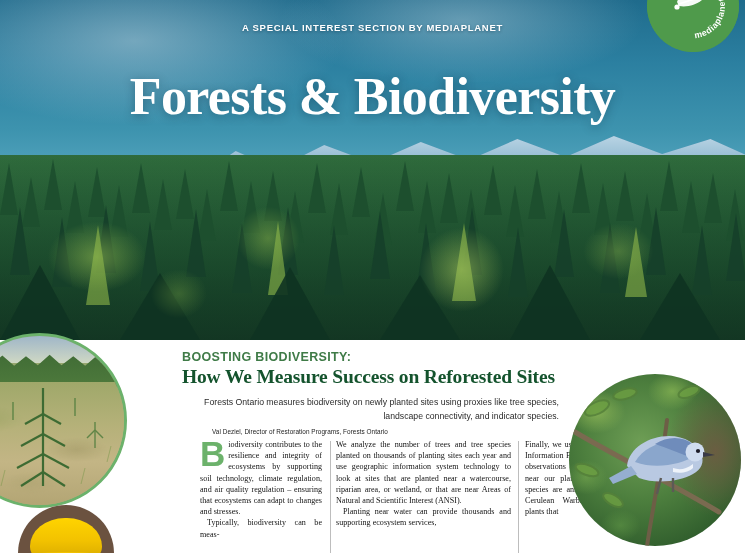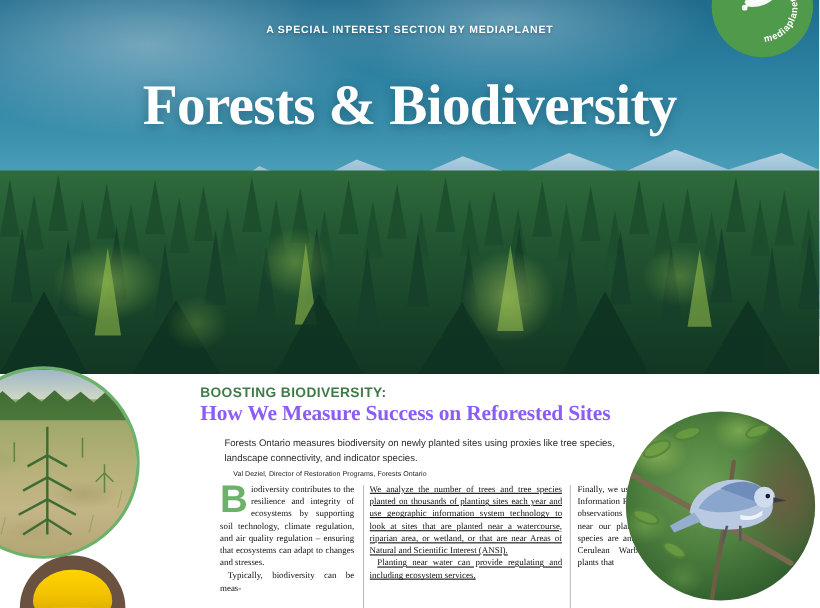--- a/index.html
+++ b/index.html
@@ -123,32 +123,33 @@
     background: #ffffff;
     margin-left: 48px;
   }
   .art-head { position: absolute; left: 134px; top: 10px; width: 470px; }
   .art-kicker {
     color: #3f7b47;
     font-size: 12.5px; font-weight: bold; letter-spacing: 0.35px;
   }
   .art-title {
     margin-top: 2px;
-    color: #8b5cf6;
+    color: #14532d;
     font-family: "Liberation Serif", serif;
     font-weight: bold;
     font-size: 19.5px;
     letter-spacing: -0.15px;
   }
   .art-deck {
     margin-top: 7px; margin-left: 22px;
     color: #2b2b2b;
     font-size: 8.7px;
     line-height: 1.65;
     max-width: 355px;
+    text-align: right;
   }
   .art-byline {
     margin-top: 4px; margin-left: 30px;
     color: #1d1d1d;
     font-size: 6.4px;
     letter-spacing: 0.05px;
   }
 
   
   .cols {
@@ -157,21 +158,21 @@
   .col {
     position: absolute; top: 0; height: 114px;
     font-family: "Liberation Serif", serif;
     font-size: 8.1px;
     line-height: 1.385;
     color: #131313;
     text-align: justify;
     overflow: hidden;
   }
   .col1 { left: 0;   width: 122px; }
-  .col2 { left: 136px; width: 175px; text-decoration: underline; }
+  .col2 { left: 136px; width: 175px; }
   .col3 { left: 325px; width: 118px; text-align: justify; }
   .coldiv {
     position: absolute; top: 2px; width: 1px; height: 112px;
     background: #bdbdbd;
   }
   .coldiv.d1 { left: 130px; }
   .coldiv.d2 { left: 318px; }
   .dropcap {
     float: left;
     font-family: "Liberation Sans", sans-serif;
@@ -365,21 +366,21 @@
       <div class="coldiv d2"></div>
 
       <div class="col col1">
         <span class="dropcap">B</span>
         <p>iodiversity contributes to the resilience and integrity of ecosystems by supporting soil technology, climate regulation, and air quality regulation – ensuring that ecosystems can adapt to changes and stresses.</p>
         <p>Typically, biodiversity can be meas-</p>
       </div>
 
       <div class="col col2">
         <p>We analyze the number of trees and tree species planted on thousands of planting sites each year and use geographic information system technology to look at sites that are planted near a watercourse, riparian area, or wetland, or that are near Areas of Natural and Scientific Interest (ANSI).</p>
-        <p>Planting near water can provide regulating and including ecosystem services,</p>
+        <p>Planting near water can provide thousands and supporting ecosystem services,</p>
       </div>
 
       <div class="col col3">
         <p>Finally, we use Global Biodiversity Information Facility data to identify observations of indicator species near our planting sites. Indicator species are animals (including the Cerulean Warbler, pictured) or plants that</p>
       </div>
     </div>
   </div>
 
   <div class="circle-left">
     <div class="cl-sky"></div>

